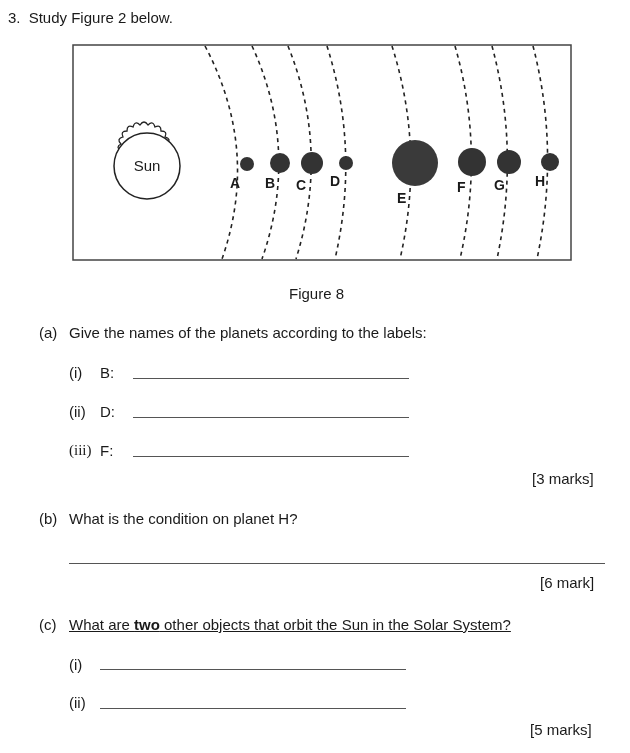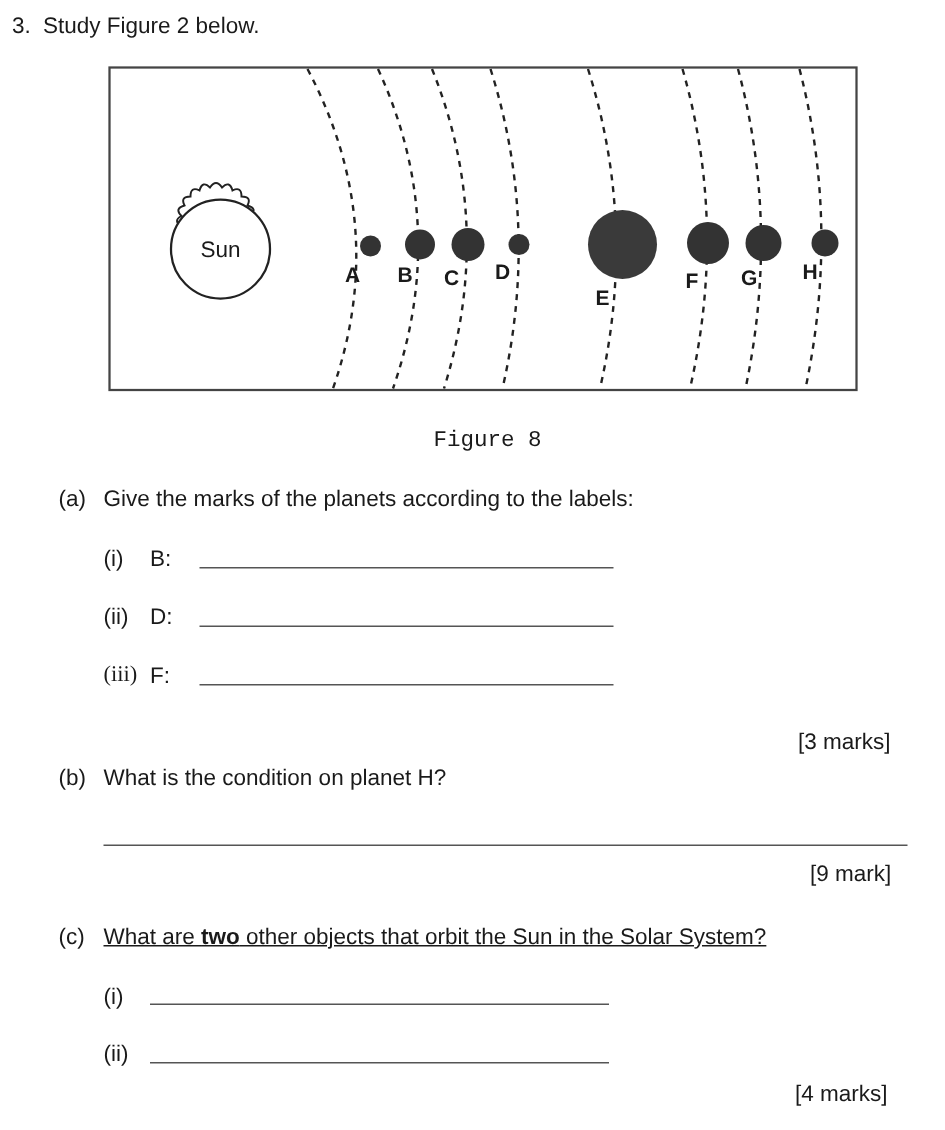--- a/index.html
+++ b/index.html
@@ -55,48 +55,48 @@
       <text x="296" y="190">C</text>
       <text x="330" y="186">D</text>
       <text x="397" y="203">E</text>
       <text x="457" y="192">F</text>
       <text x="494" y="190">G</text>
       <text x="535" y="186">H</text>
     </g>
   </svg>
 </div>
 
-<div class="abs" style="left:289px;top:285px;font-family:Liberation Mono, monospace;">Figure 8</div>
+<div class="abs" style="left:289px;top:285px;">Figure 8</div>
 
 <div class="abs" style="left:39px;top:324px;">(a)</div>
-<div class="abs" style="left:69px;top:324px;">Give the marks of the planets according to the labels:</div>
+<div class="abs" style="left:69px;top:324px;">Give the names of the planets according to the labels:</div>
 
 <div class="abs" style="left:69px;top:364px;">(i)</div>
 <div class="abs" style="left:100px;top:364px;">B:</div>
 <div class="line" style="left:133px;top:378px;width:276px;"></div>
 
 <div class="abs" style="left:69px;top:403px;">(ii)</div>
 <div class="abs" style="left:100px;top:403px;">D:</div>
 <div class="line" style="left:133px;top:417px;width:276px;"></div>
 
 <div class="abs" style="left:69px;top:442px;font-family:Liberation Serif, serif;">(iii)</div>
 <div class="abs" style="left:100px;top:442px;">F:</div>
 <div class="line" style="left:133px;top:456px;width:276px;"></div>
 
-<div class="abs" style="left:532px;top:470px;margin-top:16px;">[3 marks]</div>
+<div class="abs" style="left:532px;top:470px;">[3 marks]</div>
 
 <div class="abs" style="left:39px;top:510px;">(b)</div>
 <div class="abs" style="left:69px;top:510px;">What is the condition on planet H?</div>
 <div class="line" style="left:69px;top:563px;width:536px;"></div>
-<div class="abs" style="left:540px;top:574px;">[9 mark]</div>
+<div class="abs" style="left:540px;top:574px;">[6 mark]</div>
 
 <div class="abs" style="left:39px;top:616px;">(c)</div>
 <div class="abs" style="left:69px;top:616px;text-decoration:underline;">
   <span>What are </span><b>two</b><span> other objects that orbit the Sun in the Solar System?</span>
 </div>
 
 <div class="abs" style="left:69px;top:656px;">(i)</div>
 <div class="line" style="left:100px;top:669px;width:306px;"></div>
 
 <div class="abs" style="left:69px;top:694px;">(ii)</div>
 <div class="line" style="left:100px;top:708px;width:306px;"></div>
 
-<div class="abs" style="left:530px;top:721px;">[4 marks]</div>
+<div class="abs" style="left:530px;top:721px;">[5 marks]</div>
 
 </body></html>

